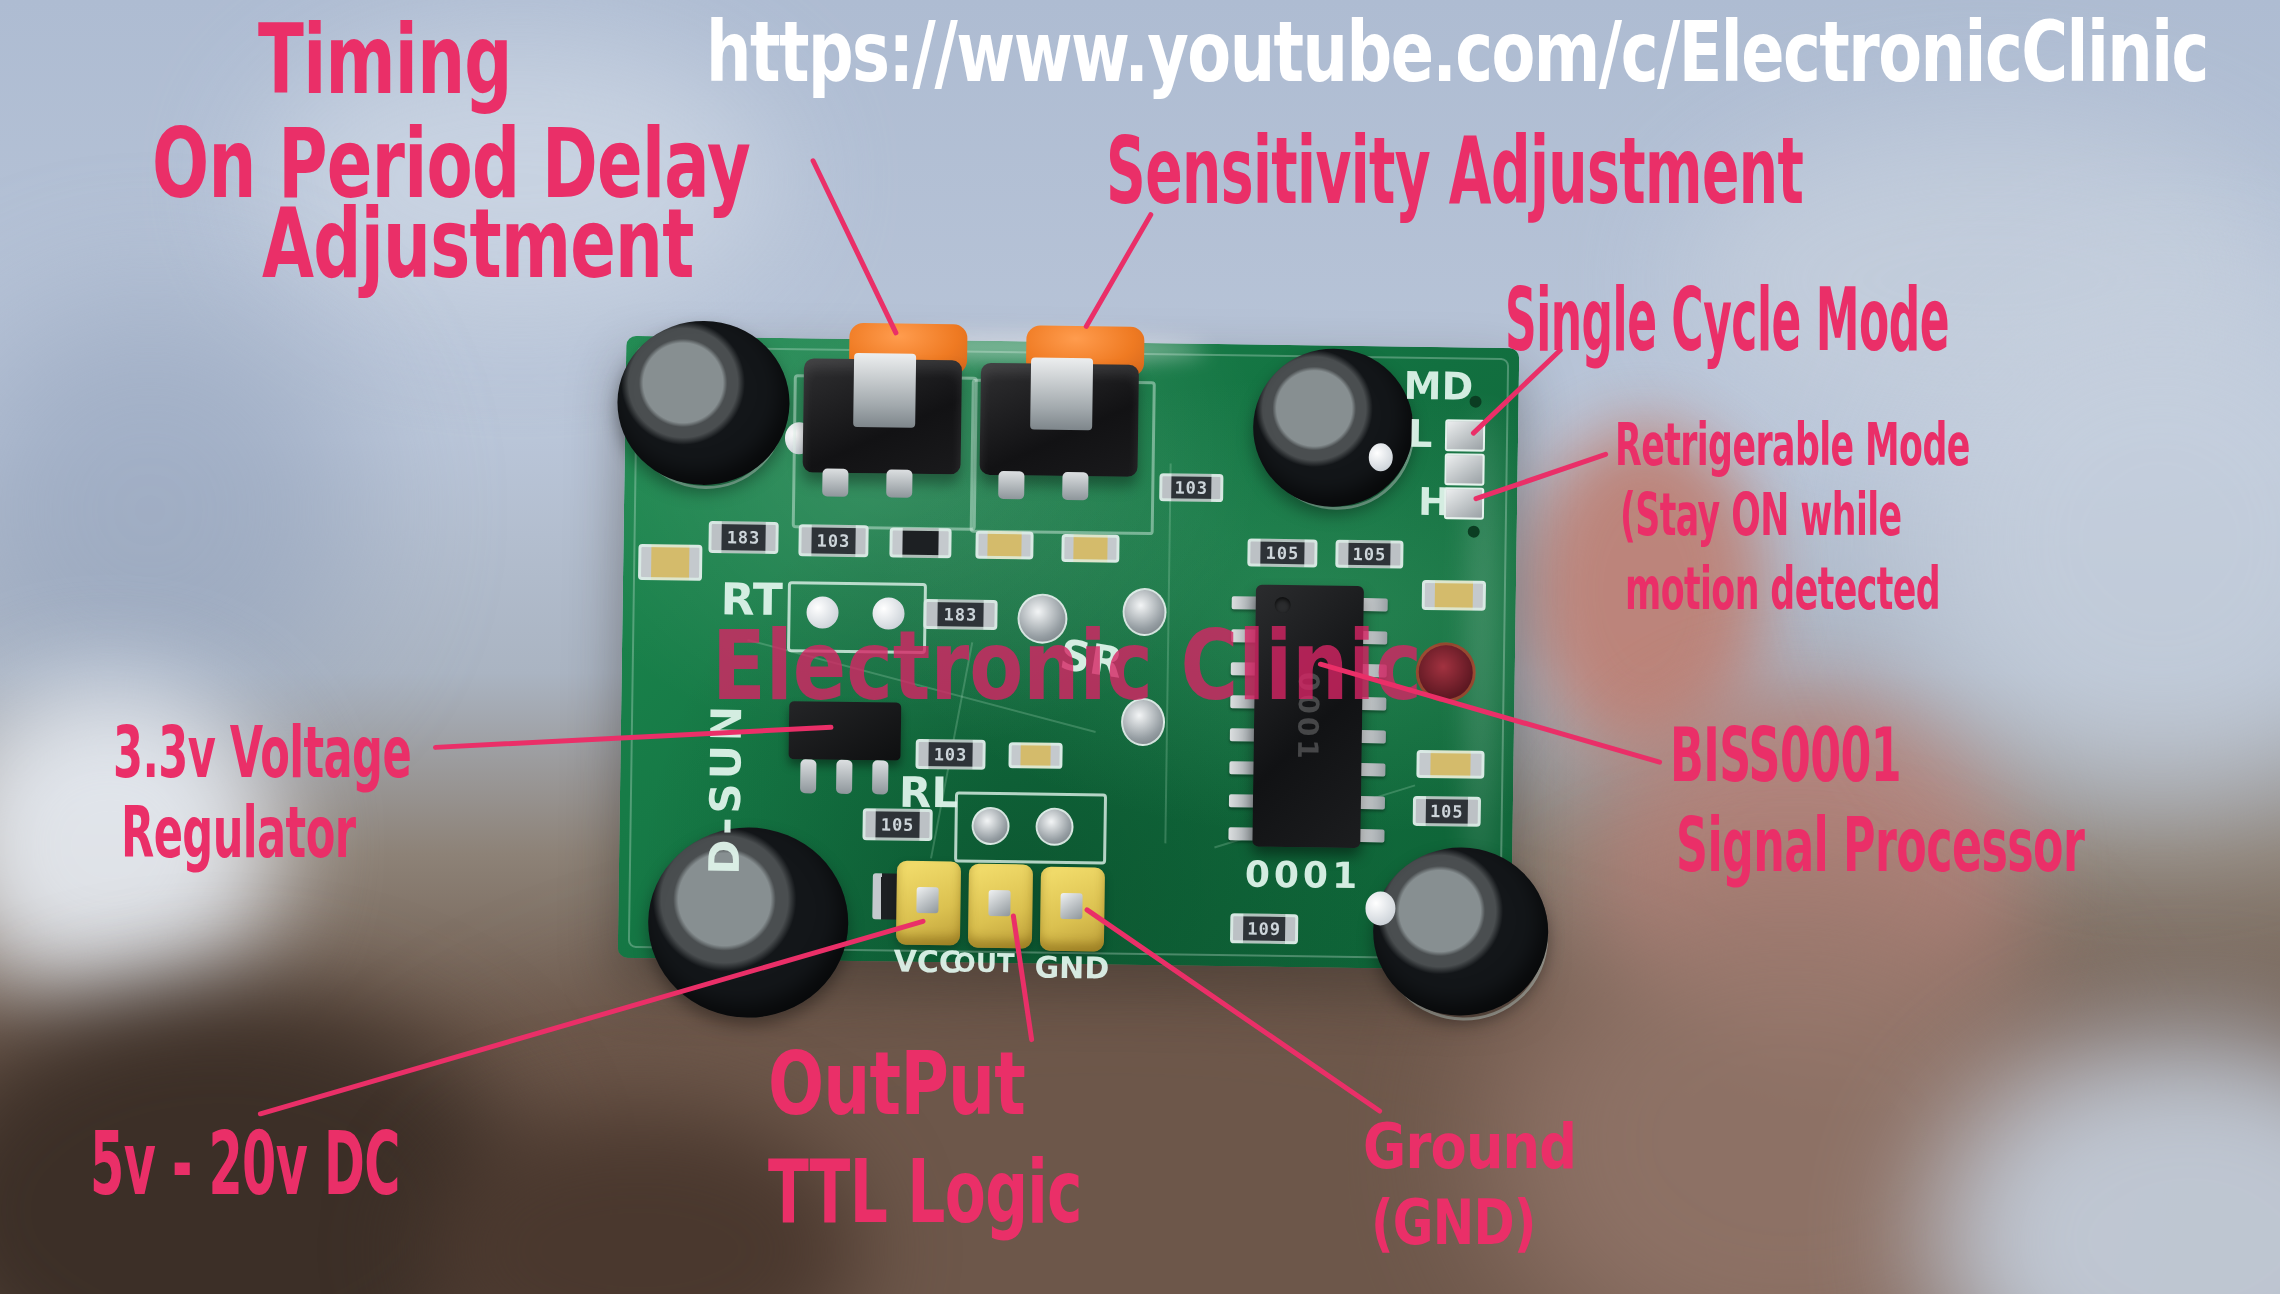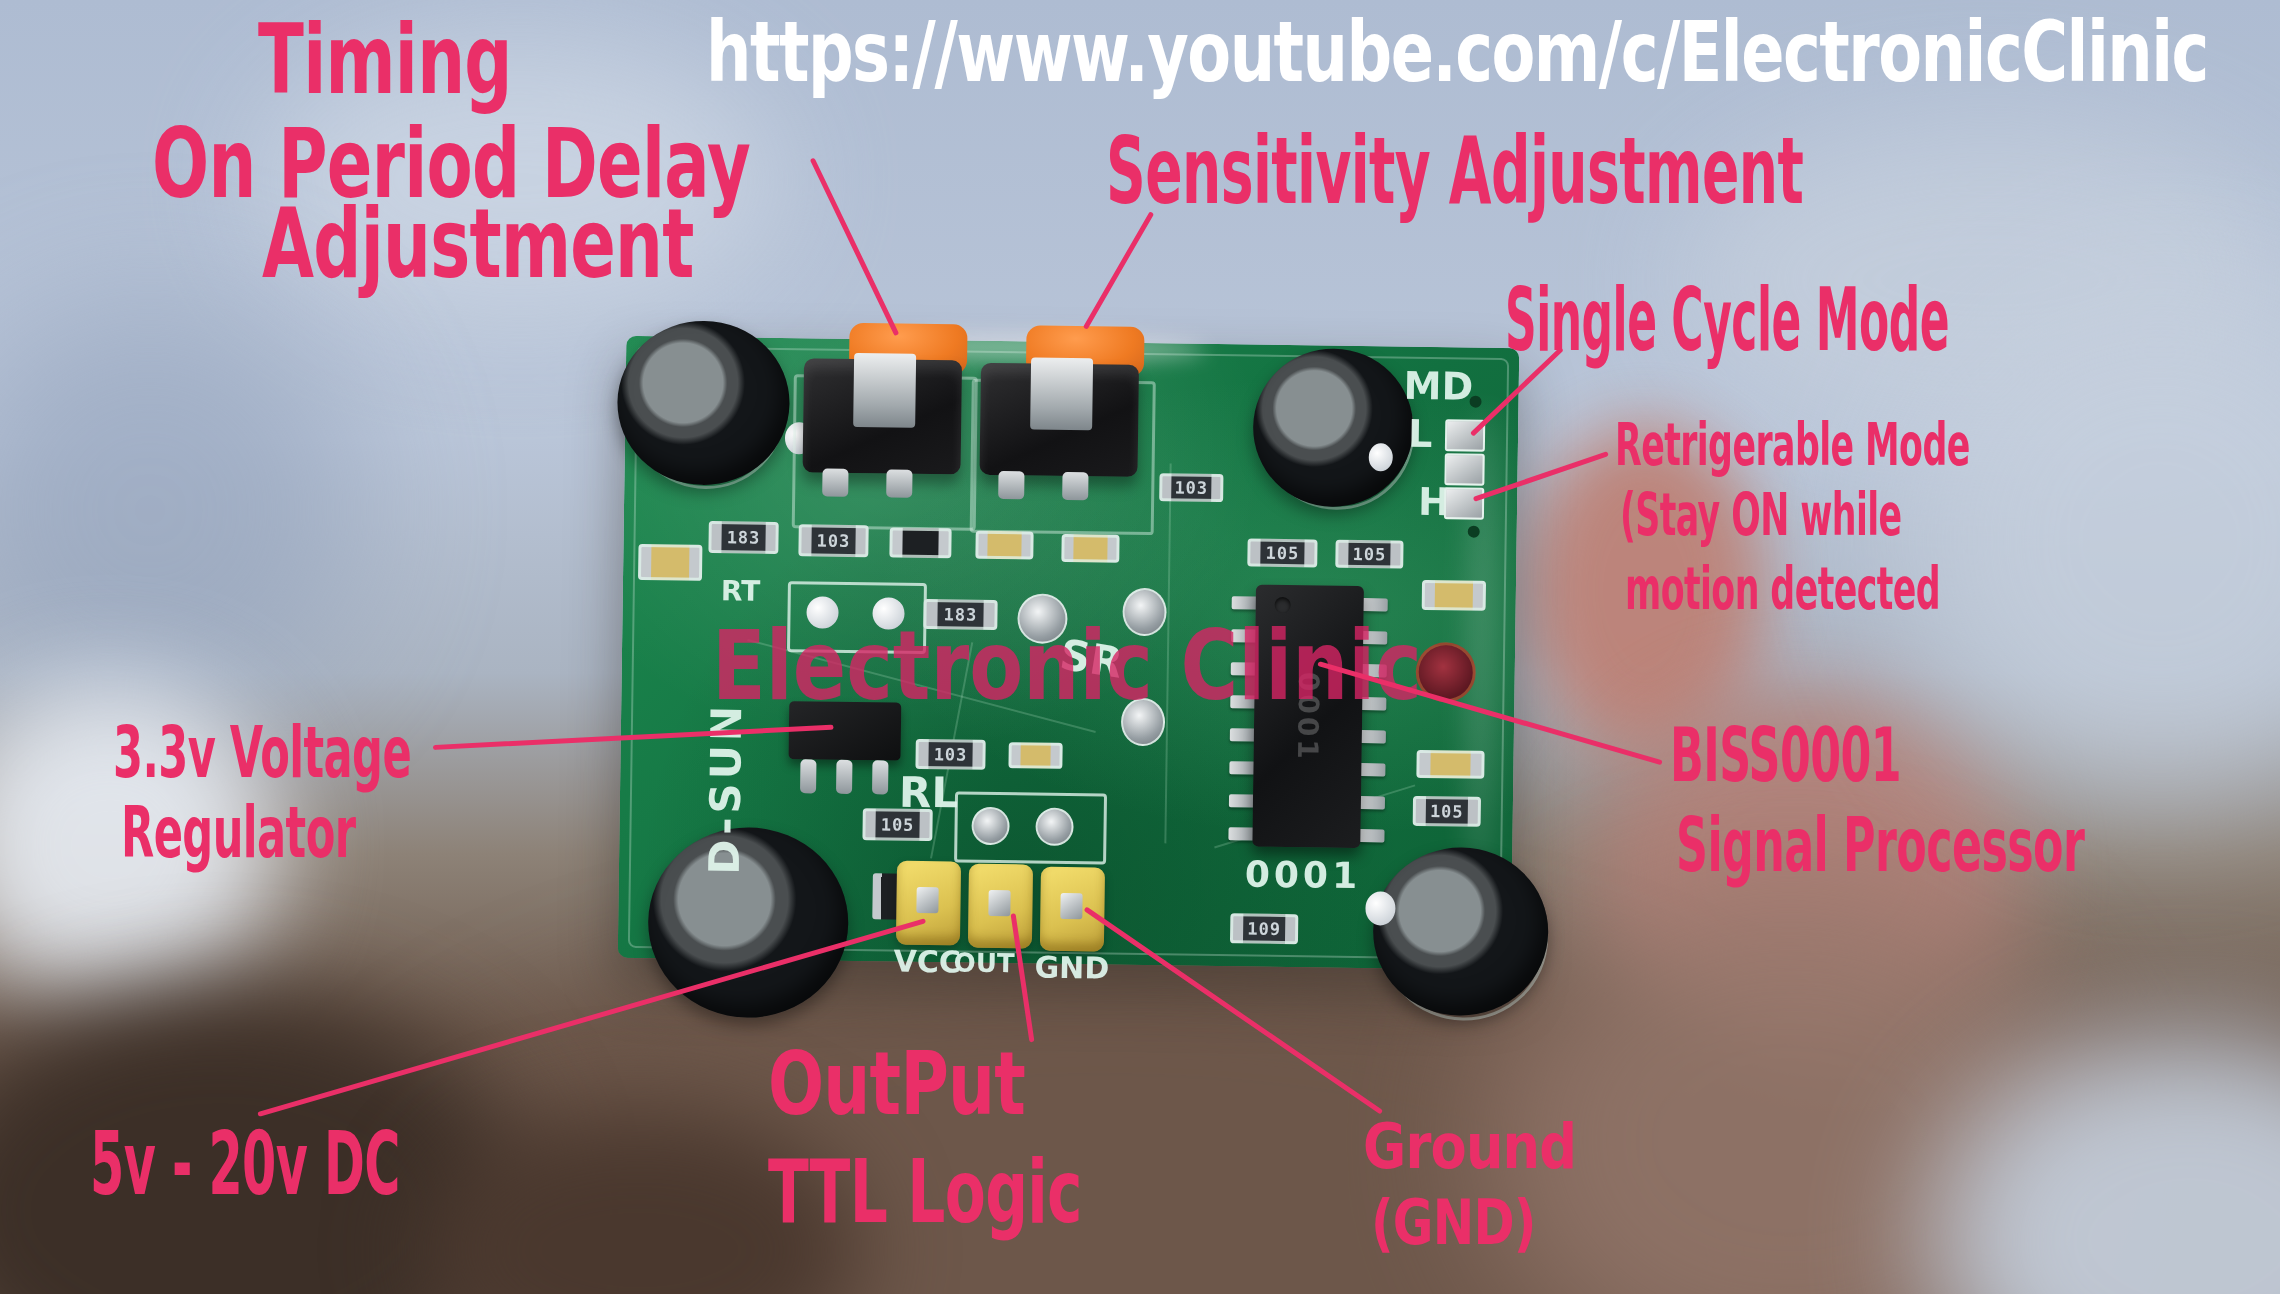--- a/index.html
+++ b/index.html
@@ -133,21 +133,21 @@
         <span>103</span>
       </div>
     <div class="smd dark" style="left:266px;top:188px;width:62px;height:30px;"></div>
     <div class="smd tan" style="left:352px;top:190px;width:58px;height:28px;"></div>
     <div class="smd tan" style="left:438px;top:192px;width:58px;height:28px;"></div>
     <div class="smd tan" style="left:15px;top:208px;width:64px;height:36px;"></div>
     <div class="smd" style="left:535px;top:130px;width:64px;height:28px;">
         <span>103</span>
       </div>
 
-    <div class="sil" style="left:98px;top:240px;font-size:28px;">RT</div>
+    <div class="sil" style="left:98px;top:240px;font-size:44px;">RT</div>
     <div class="box" style="left:165px;top:243px;width:133px;height:65px;"></div>
     <div class="holeW" style="left:184px;top:258px;width:32px;height:32px;"></div>
     <div class="holeW" style="left:250px;top:258px;width:32px;height:32px;"></div>
     <div class="smd" style="left:301px;top:259px;width:74px;height:30px;">
         <span>183</span>
       </div>
     <div class="sil" style="left:438px;top:296px;font-size:42px;transform:rotate(8deg);">SR</div>
 
     <div class="sil" style="left:-12px;top:428px;width:240px;height:46px;font-size:42px;letter-spacing:4px;text-align:center;transform:rotate(-90deg);">D-SUN</div>
 

